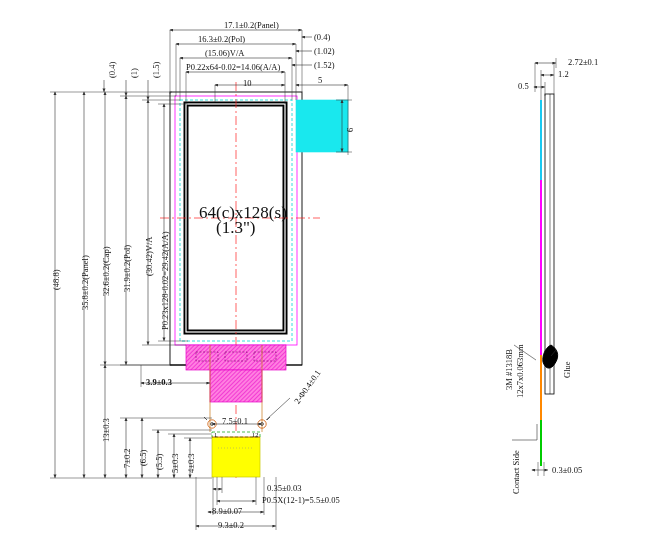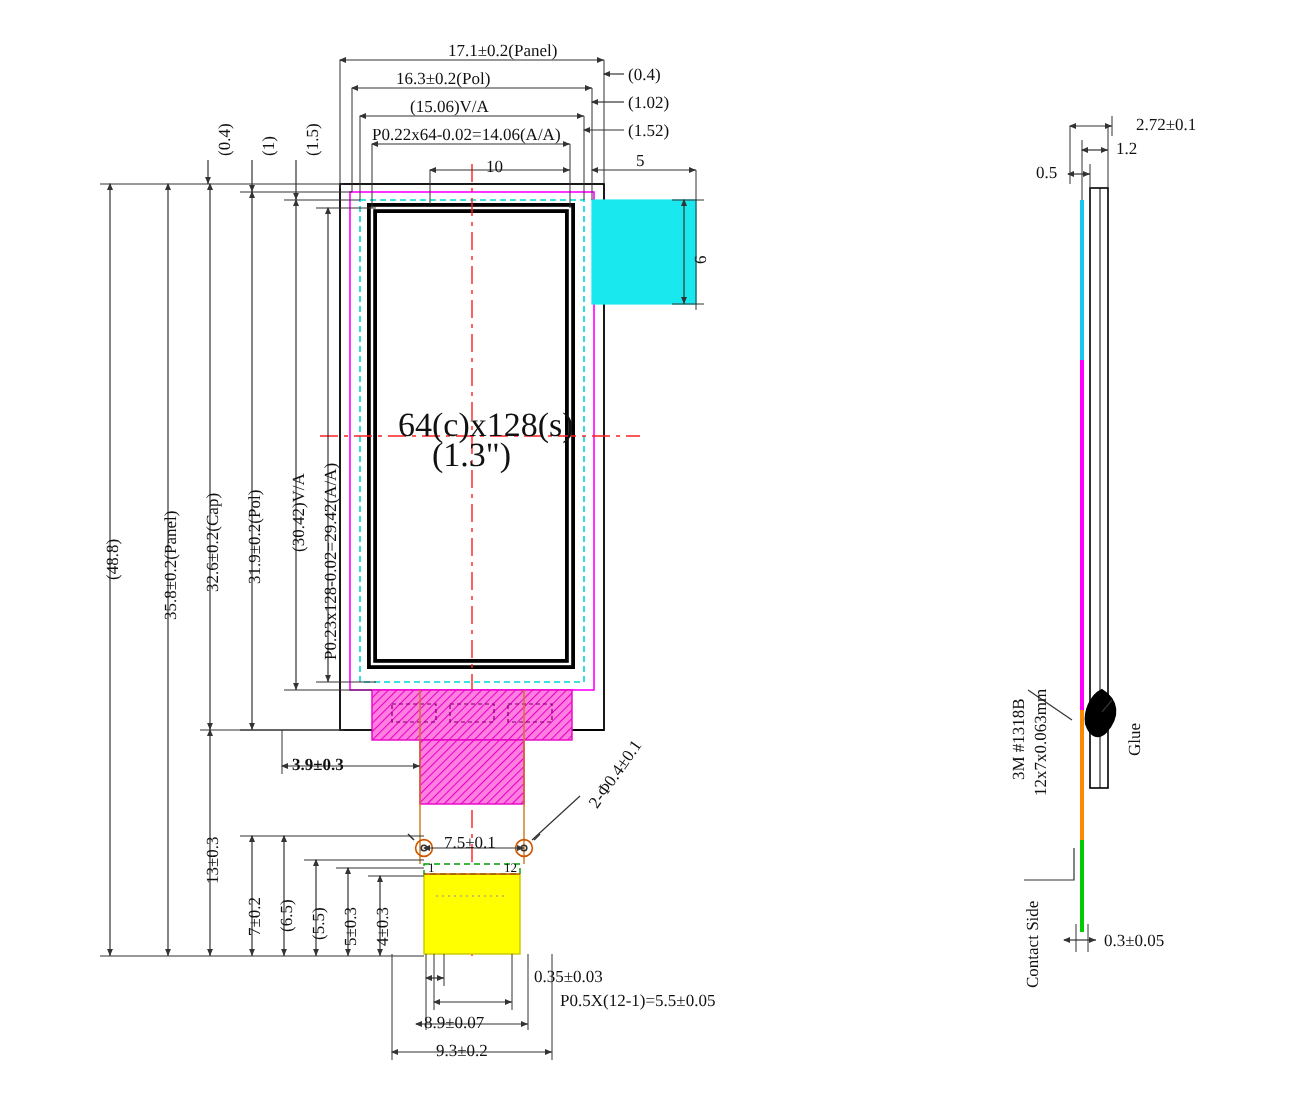--- a/index.html
+++ b/index.html
@@ -250,21 +250,21 @@
   <div class="vlbl" style="left:123px;top:468px;">7±0.2</div>
   <div class="vlbl" style="left:139px;top:466px;">(6.5)</div>
   <div class="vlbl" style="left:155px;top:470px;">(5.5)</div>
   <div class="vlbl" style="left:171px;top:473px;">5±0.3</div>
   <div class="vlbl" style="left:187px;top:473px;">4±0.3</div>
 
   <div class="lbl" style="left:146px;top:378px;font-weight:bold;">3.9±0.3</div>
   <div class="lbl" style="left:222px;top:417px;">7.5±0.1</div>
   <div class="rot45" style="left:292px;top:400px;">2-Φ0.4±0.1</div>
   <div class="lbl" style="left:228px;top:484px;margin-left:39px;">0.35±0.03</div>
-  <div class="lbl" style="left:262px;top:496px;margin-left:18px;">P0.5X(12-1)=5.5±0.05</div>
+  <div class="lbl" style="left:262px;top:496px;">P0.5X(12-1)=5.5±0.05</div>
   <div class="lbl" style="left:212px;top:507px;">8.9±0.07</div>
   <div class="lbl" style="left:218px;top:521px;">9.3±0.2</div>
 
   <div class="lbl big" style="left:199px;top:204px;">64(c)x128(s)</div>
   <div class="lbl big" style="left:216px;top:219px;">(1.3")</div>
 
   <div class="lbl" style="left:214px;top:432px;font-size:6.5px;">1</div>
   <div class="lbl" style="left:252px;top:432px;font-size:6.5px;">12</div>
 
   <div class="lbl" style="left:568px;top:58px;">2.72±0.1</div>

